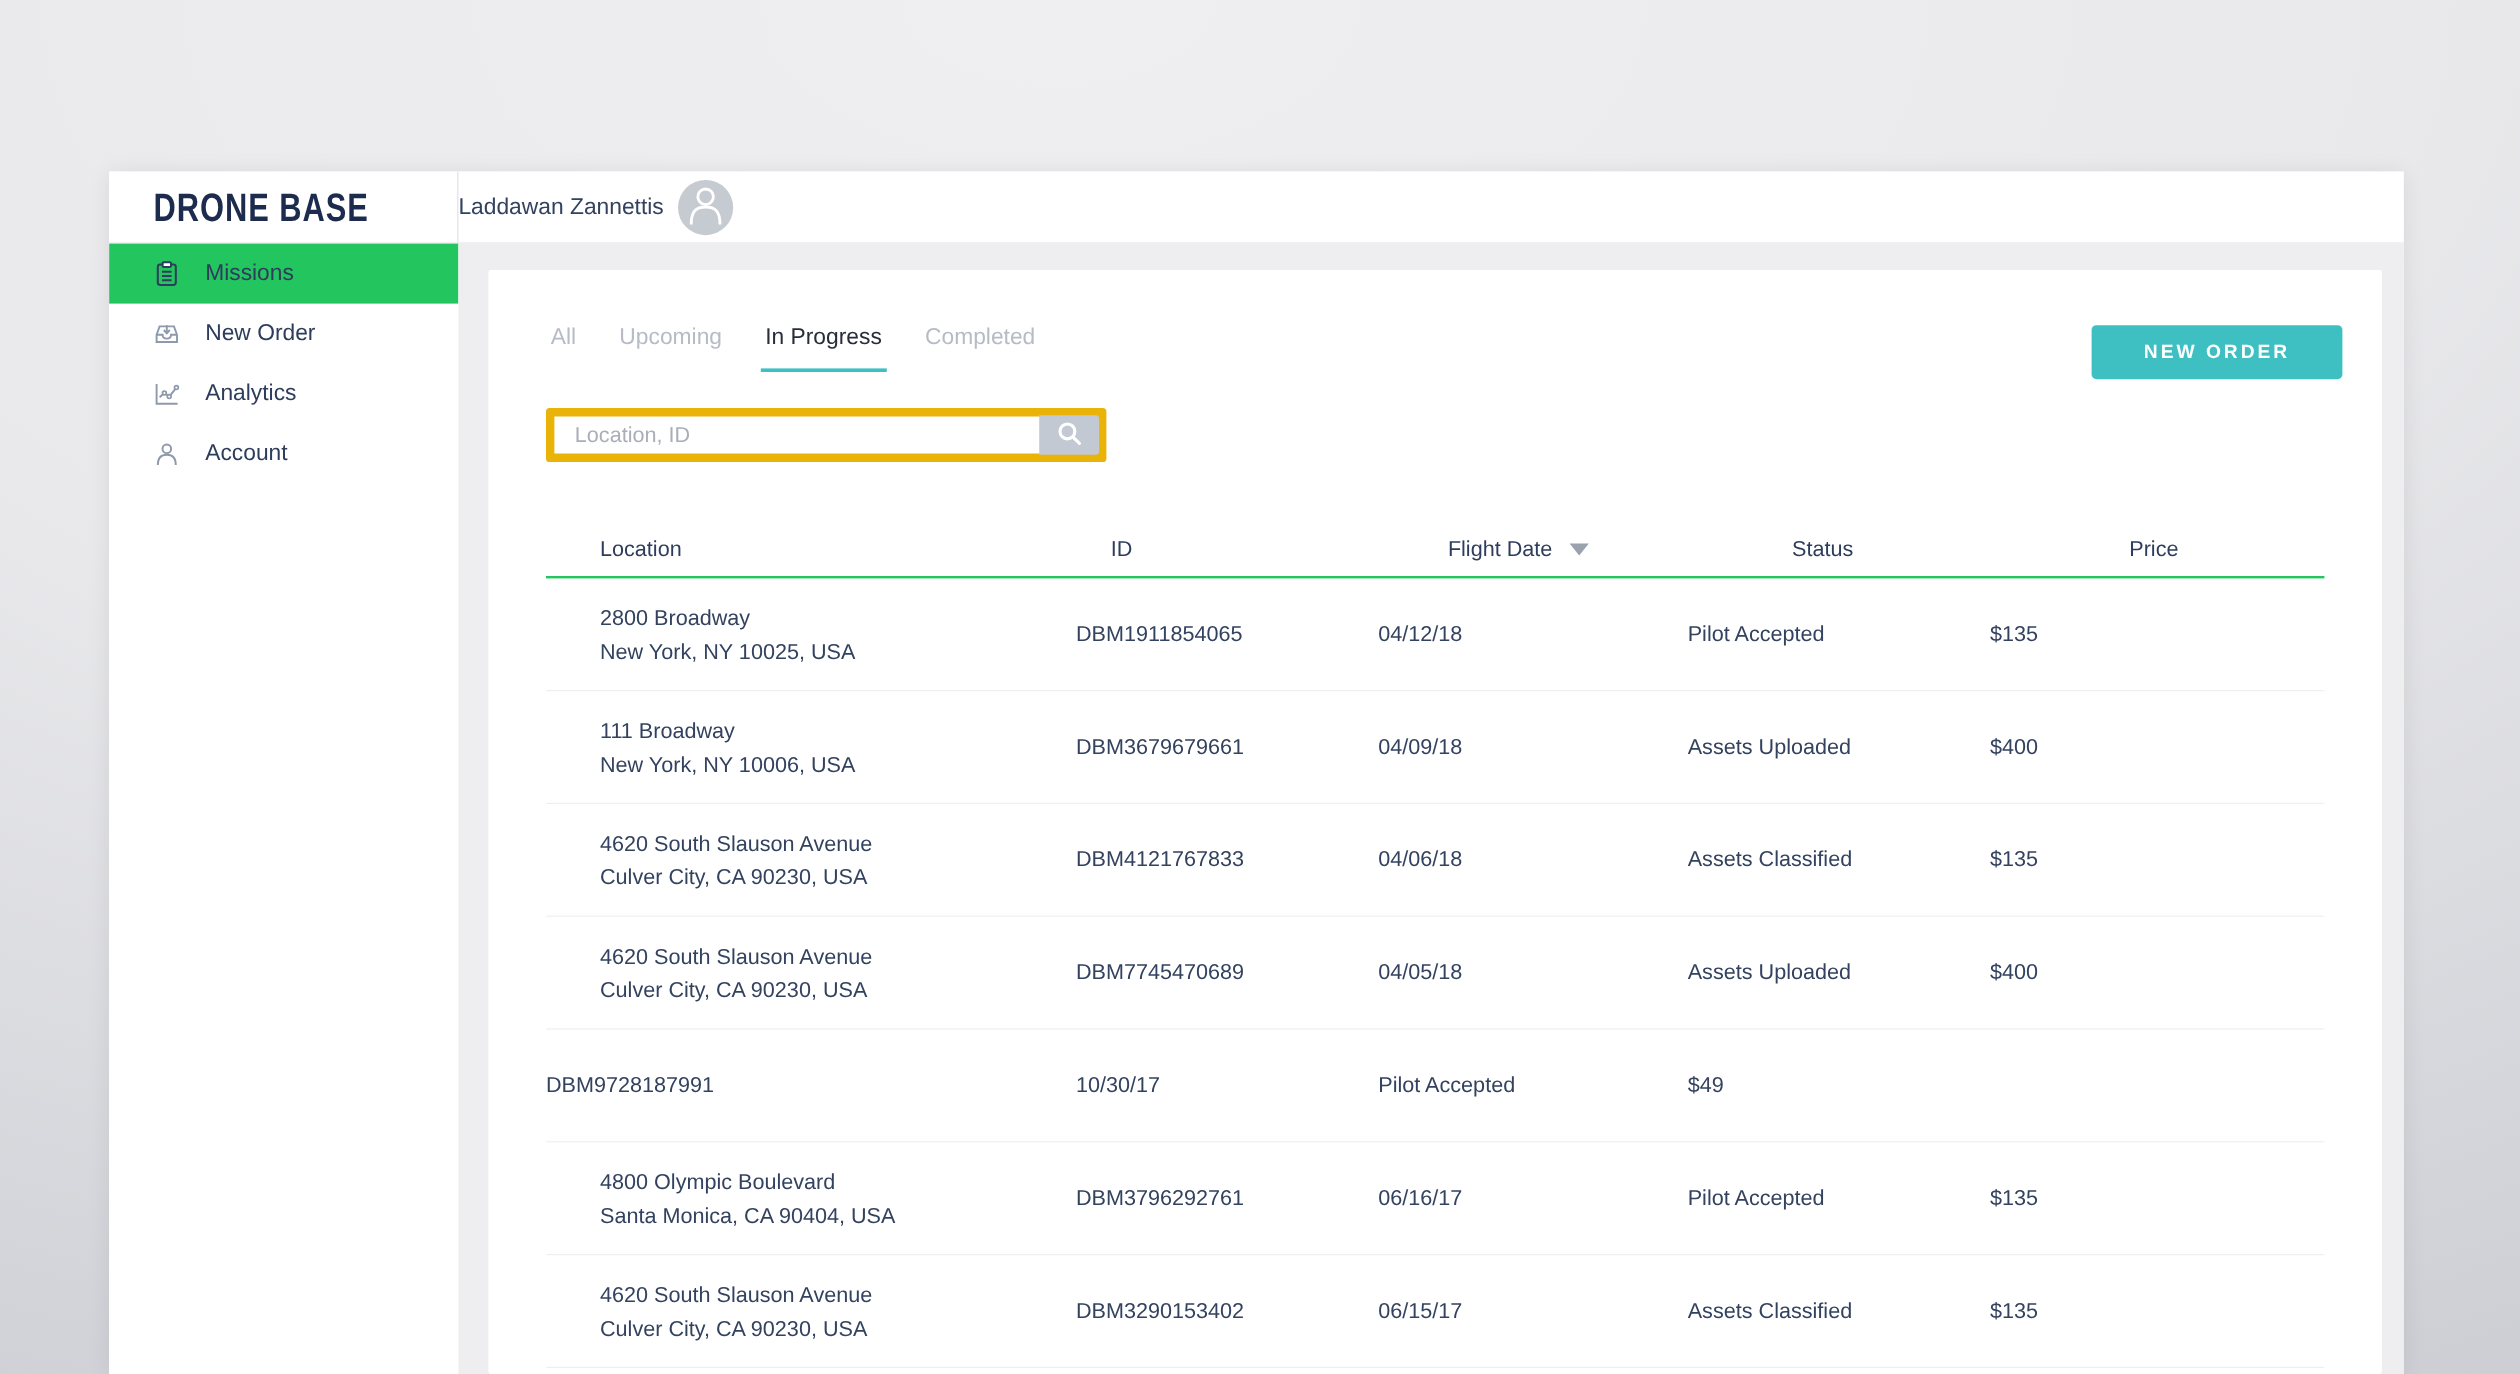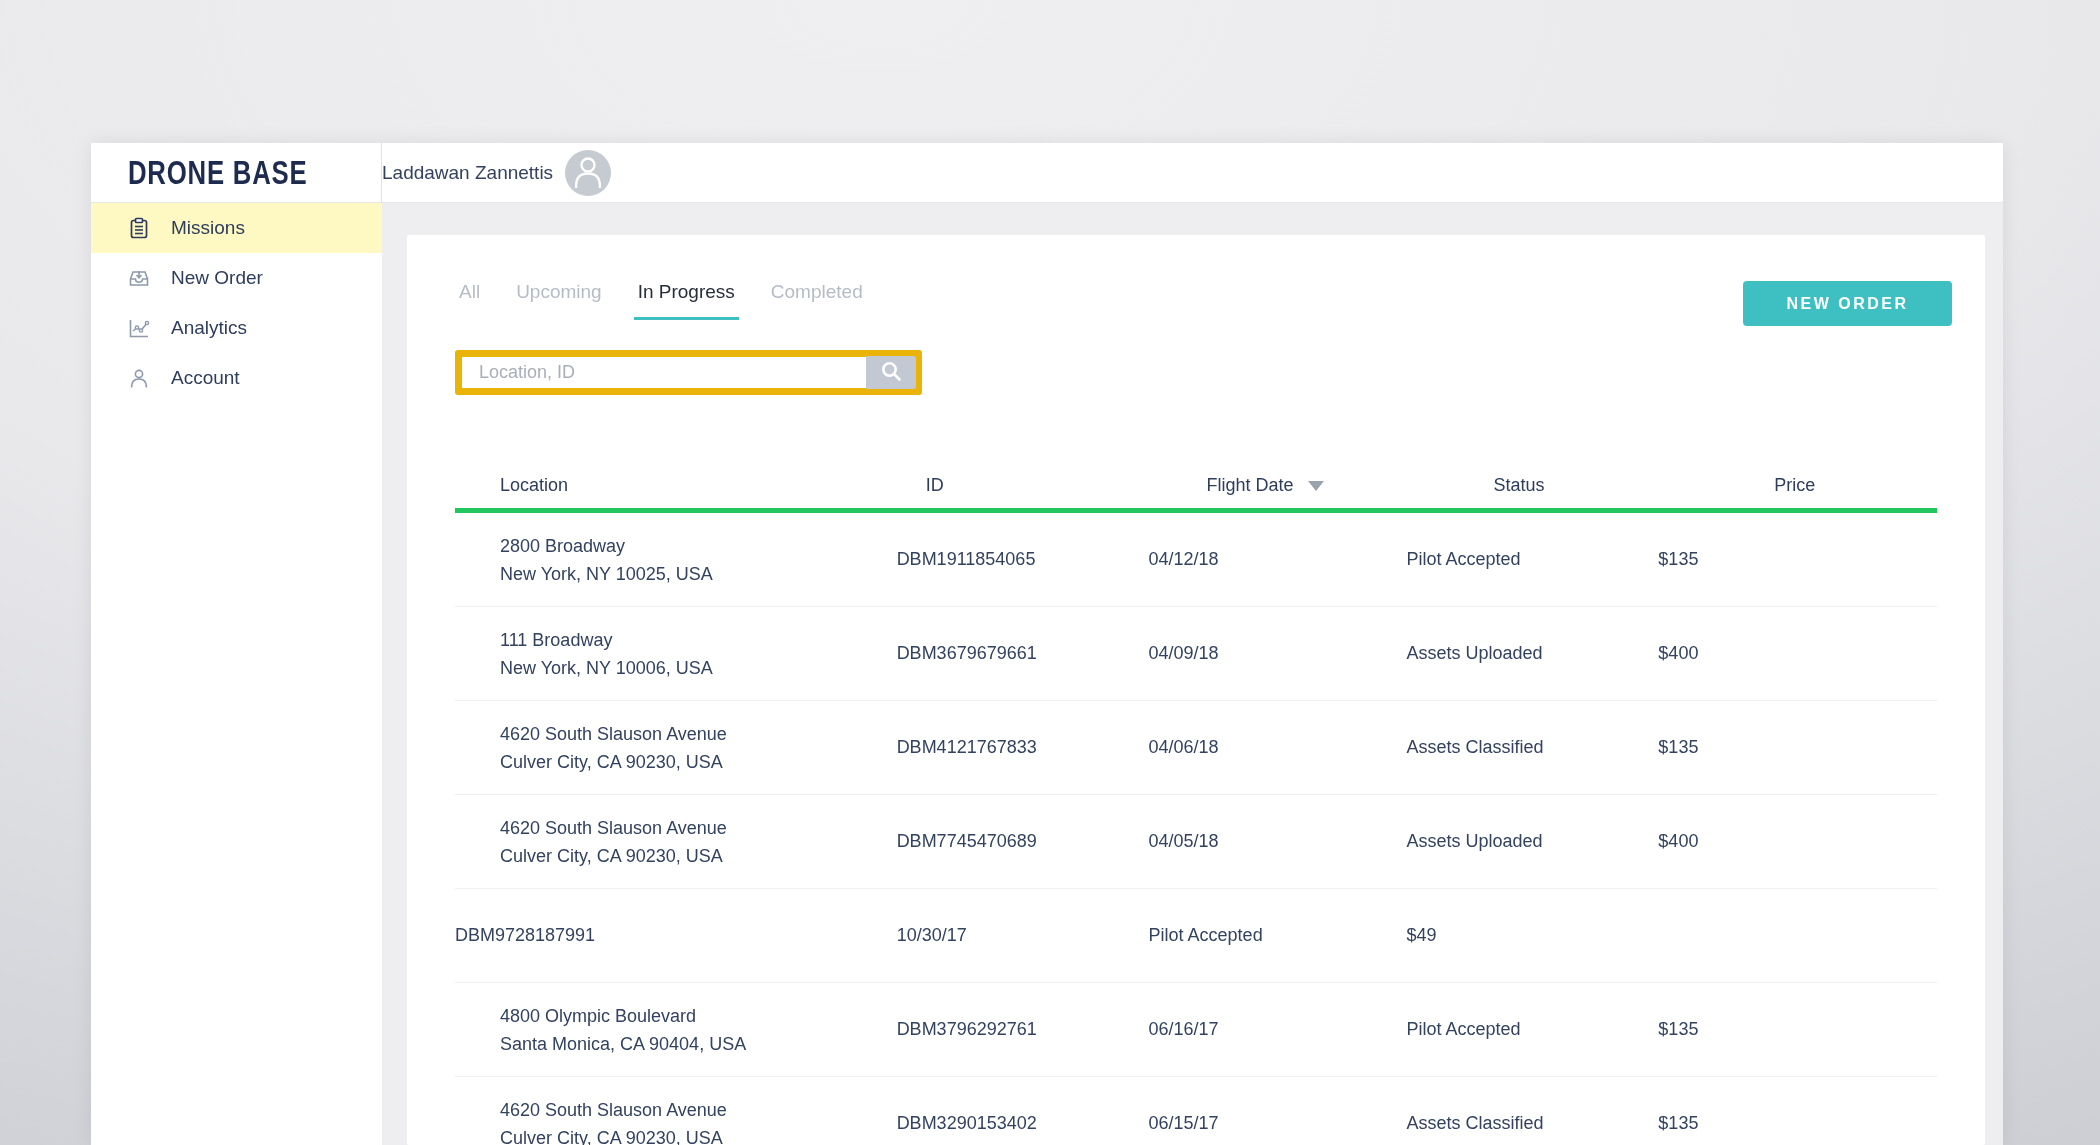--- a/index.html
+++ b/index.html
@@ -24,23 +24,23 @@
   .user-name{ font-size:19px; color:#33425f; }
   .avatar{ width:46px; height:46px; border-radius:50%; background:#c6cad1;
     display:flex; align-items:center; justify-content:center; overflow:hidden; cursor:pointer;}
   
   .body-row{ flex:1; display:flex; min-height:0; }
   .sidebar{ width:291px; flex:0 0 291px; background:#ffffff; padding-top:0; }
   .nav-item{ height:50px; display:flex; align-items:center; padding-left:37px;
     cursor:pointer; }
   .nav-item .nico{ width:22px; height:22px; margin-right:21px; flex:0 0 22px; }
   .nav-label{ font-size:19px; color:#2e3d5c; }
-  .nav-item.active{ background:#fef9c3; }
+  .nav-item.active{ background:#22c55e; }
   .nav-item.active .nav-label{ font-weight:500; }
-  .main{ flex:1; background:#eeeef0; padding:32px 18px 0 25px; min-width:0; }
+  .main{ flex:1; background:#eeeef0; padding:22px 18px 0 25px; min-width:0; }
   .card{ background:#ffffff; height:100%; border-radius:2px; padding:0 48px; }
   
   .card-top{ display:flex; justify-content:space-between; align-items:flex-start;
     padding-top:44px; }
   .tabs{ display:flex; gap:28px; align-items:flex-start; }
   .tab{ font-size:19px; color:#b6bcc6; padding:2px 4px 14px 4px; cursor:pointer; }
   .tab.active{ color:#272e3a; font-weight:500; border-bottom:3px solid #3ec0c3; }
   .btn-new-order{ background:#3ec0c3; color:#ffffff; border:none; border-radius:4px;
     width:209px; height:45px; font-size:16px; font-weight:700; letter-spacing:2.5px;
     font-family:"Liberation Sans", sans-serif; cursor:pointer; margin-top:2px; margin-right:-15px;}
@@ -50,21 +50,21 @@
     border-radius:3px; background:#fff; }
   .search-input{ flex:1; border:none; outline:none; padding:0 0 0 17px; font-size:18px;
     color:#33425f; font-family:"Liberation Sans", sans-serif; background:transparent;}
   .search-input::placeholder{ color:#a9aeb8; }
   .search-btn{ width:50px; flex:0 0 50px; background:#c3c9d3; border:none;
     border-radius:0 3px 3px 0; display:flex; align-items:center; justify-content:center;
     cursor:pointer; margin:-1px -1px -1px 0; }
   
   .table{ margin-top:0; }
   .thead{ display:grid; grid-template-columns:29.8% 17% 17.4% 17% 18.8%;
-    margin-top:80px; padding-bottom:12px; border-bottom:5px solid #22c55e; }
+    margin-top:62px; padding-bottom:12px; border-bottom:2px solid #22c55e; }
   .th{ font-size:18px; font-weight:500; color:#2e3d5c; display:flex; align-items:center; }
   .th.c1{ padding-left:45px; }
   .th.c2{ padding-left:29px;text-align:right; }
   .th.c3{ padding-left:58px; }
   .th.c4{ padding-left:87px; }
   .th.c5{ padding-left:116px; }
   .sort-caret{ width:0; height:0; border-left:8px solid transparent;
     border-right:8px solid transparent; border-top:10px solid #9aa2ae; margin-left:14px; }
   .trow{ display:grid; grid-template-columns:29.8% 17% 17.4% 17% 18.8%;
     height:94px; align-items:center; border-bottom:1px solid #efeff1; cursor:pointer; }

